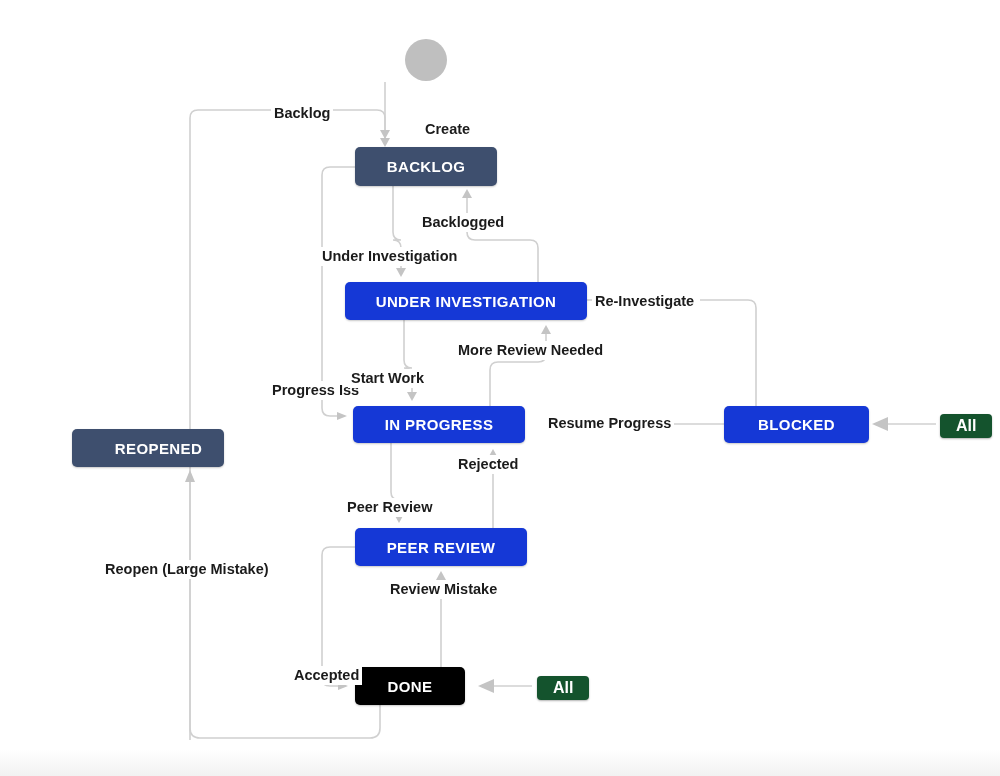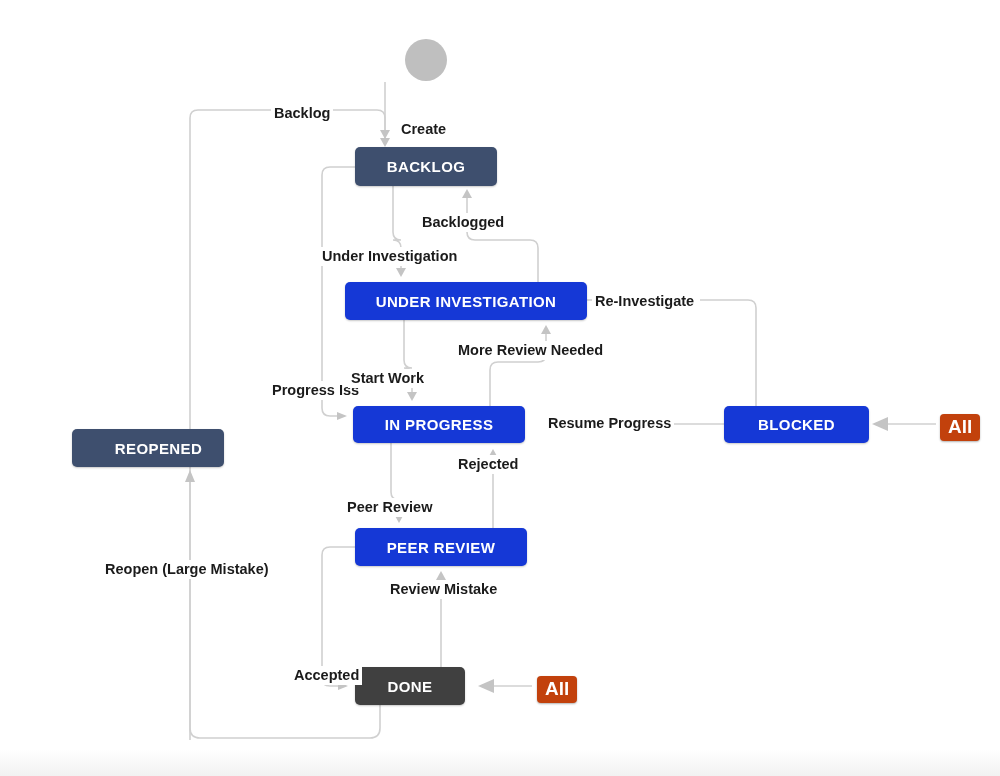--- a/index.html
+++ b/index.html
@@ -56,49 +56,50 @@
     box-shadow: 0 1px 2px rgba(0,0,0,0.22);
     white-space: nowrap;
   }
   .node.dark {
     background: #3e4f6e;
   }
   .node.blue {
     background: #1538d6;
   }
   .node.green {
-    background: #404040;
+    background: #000000;
   }
   .start-circle {
     position: absolute;
     border-radius: 50%;
     background: #bfbfbf;
   }
   
   .edge-label {
     position: absolute;
     font-size: 14.5px;
     font-weight: bold;
     color: #1b1b1b;
     white-space: nowrap;
     background: #ffffff;
     padding: 1px 3px;
     line-height: 1.2;
   }
   .edge-label.plain {
     background: transparent;
+    margin-left: 24px;
   }
   .all-badge {
     position: absolute;
-    background: #c2410c;
+    background: #14532d;
     color: #ffffff;
-    font-size: 19px;
+    font-size: 16px;
     font-weight: bold;
     border-radius: 4px;
-    padding: 3px 8px;
+    padding: 3px 16px;
     line-height: 1.1;
     box-shadow: 0 1px 2px rgba(0,0,0,0.3);
     white-space: nowrap;
   }
 </style>
 </head>
 <body>
 
 <div id="canvas">
 

